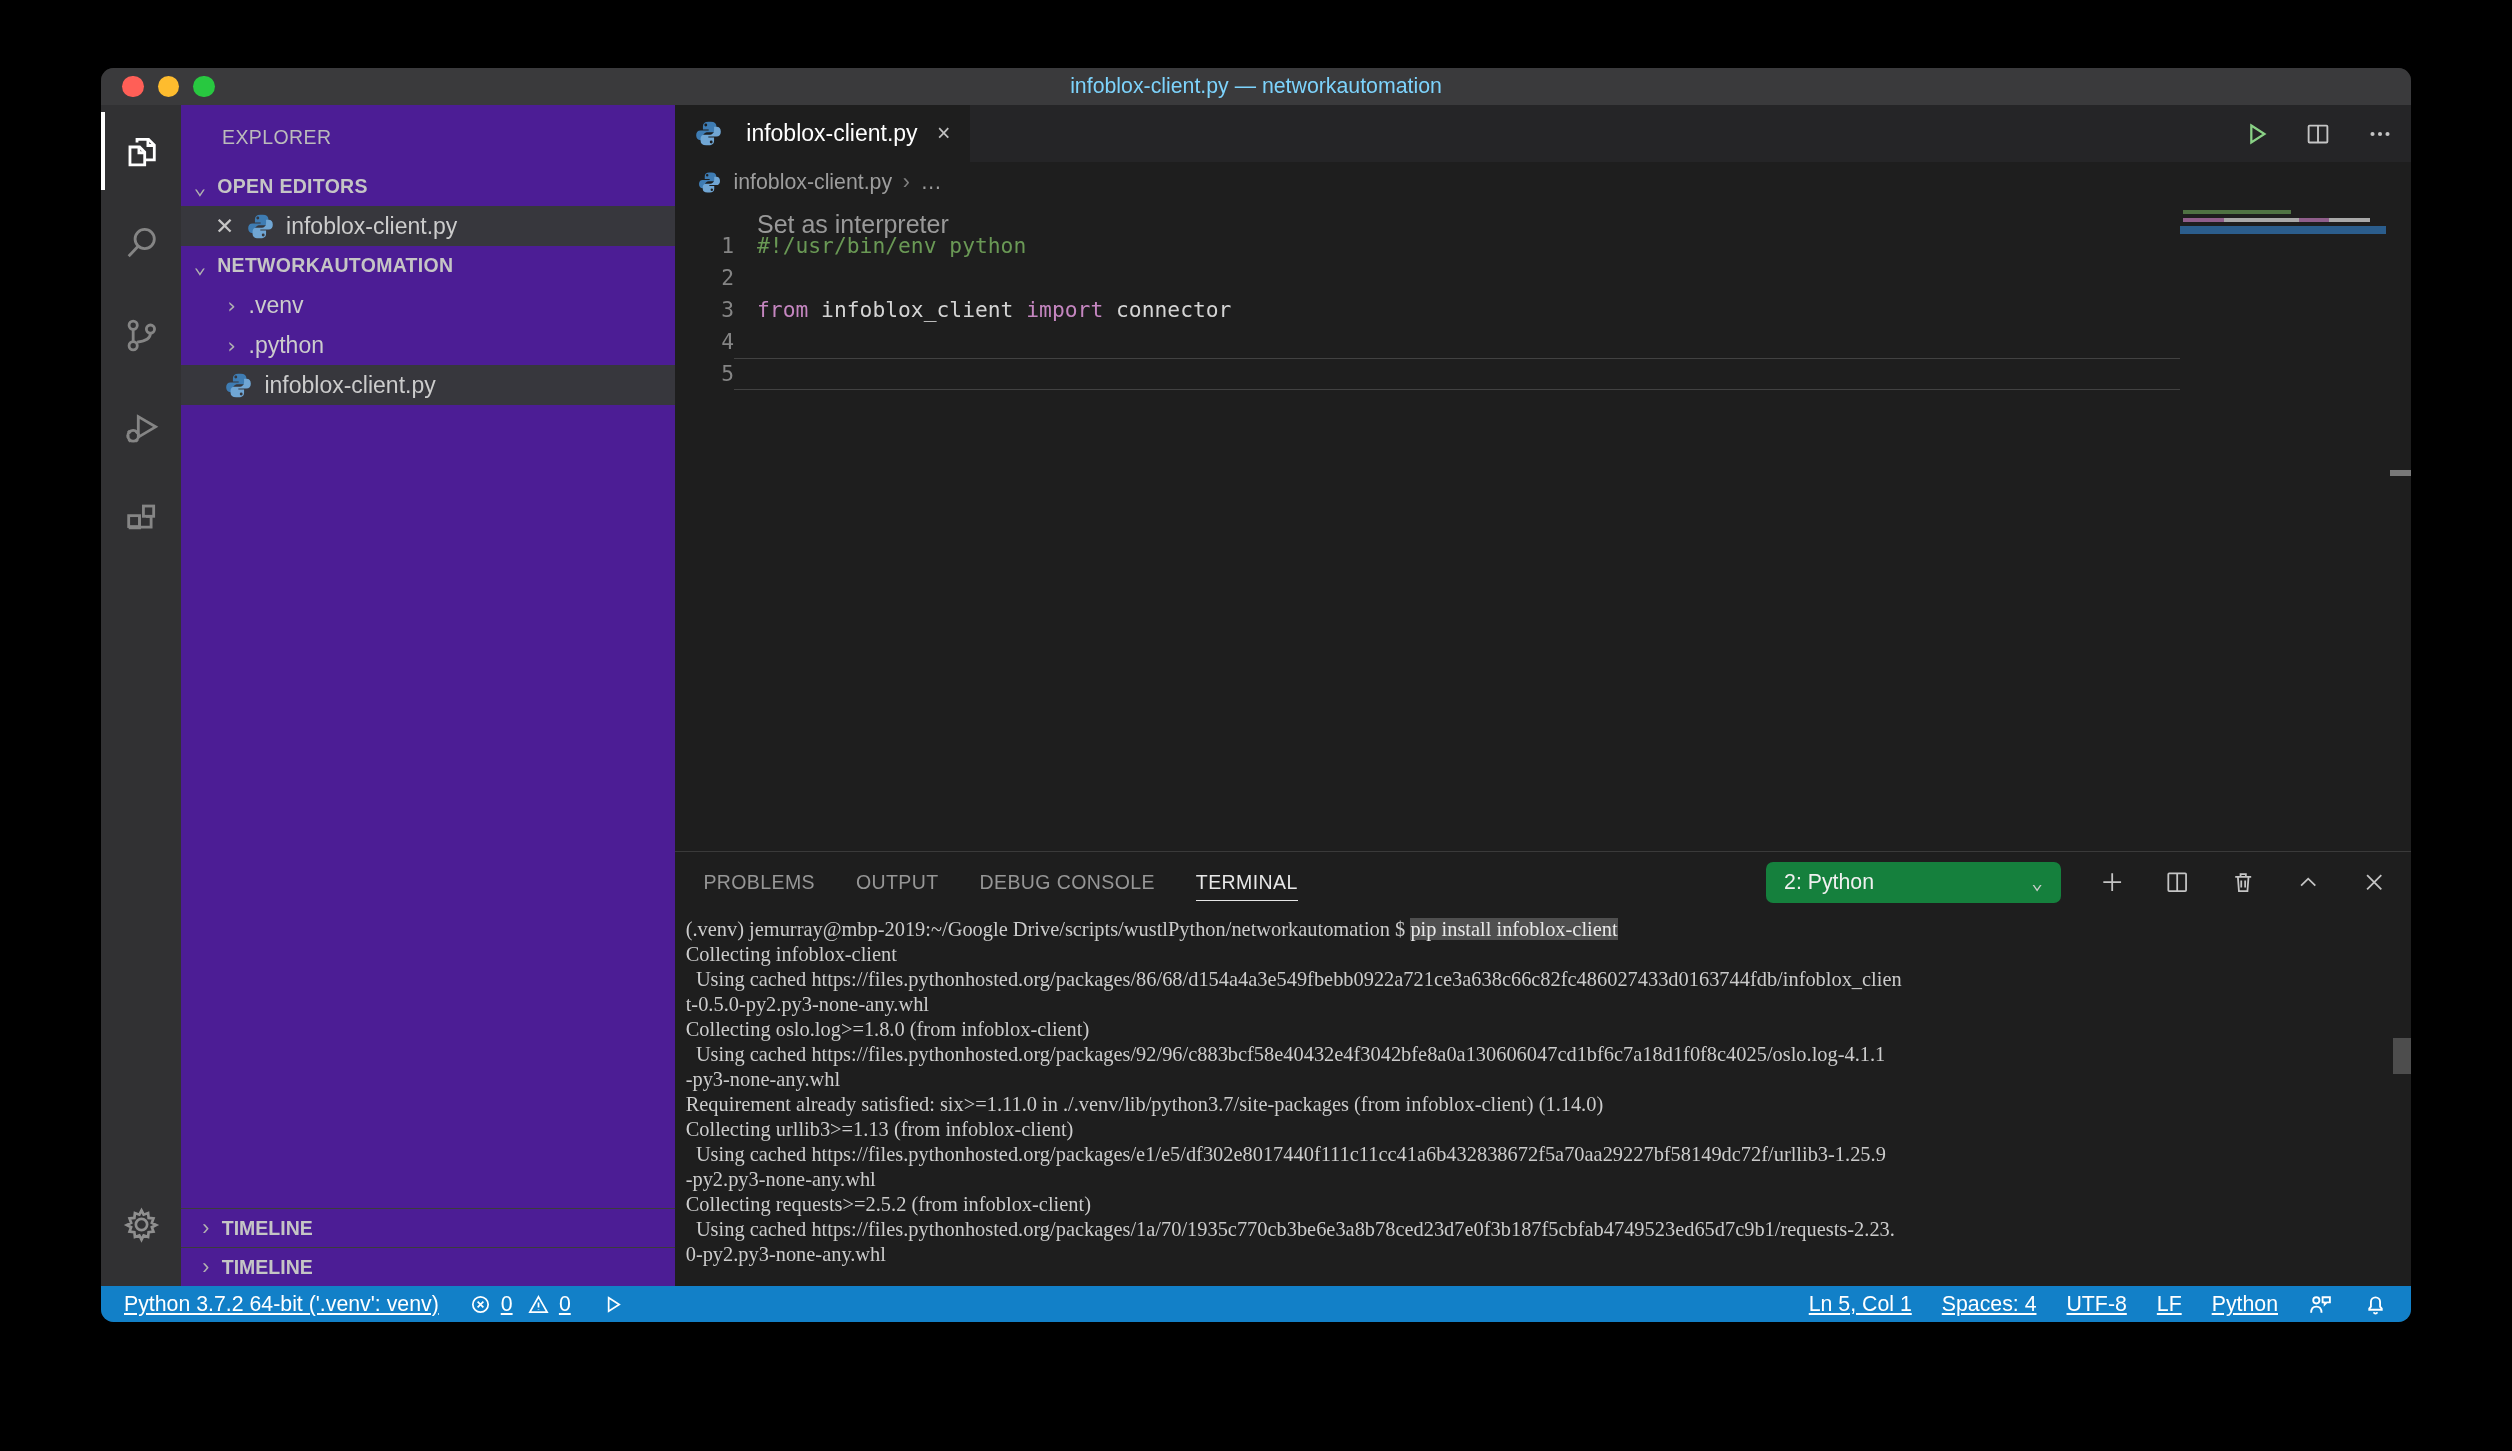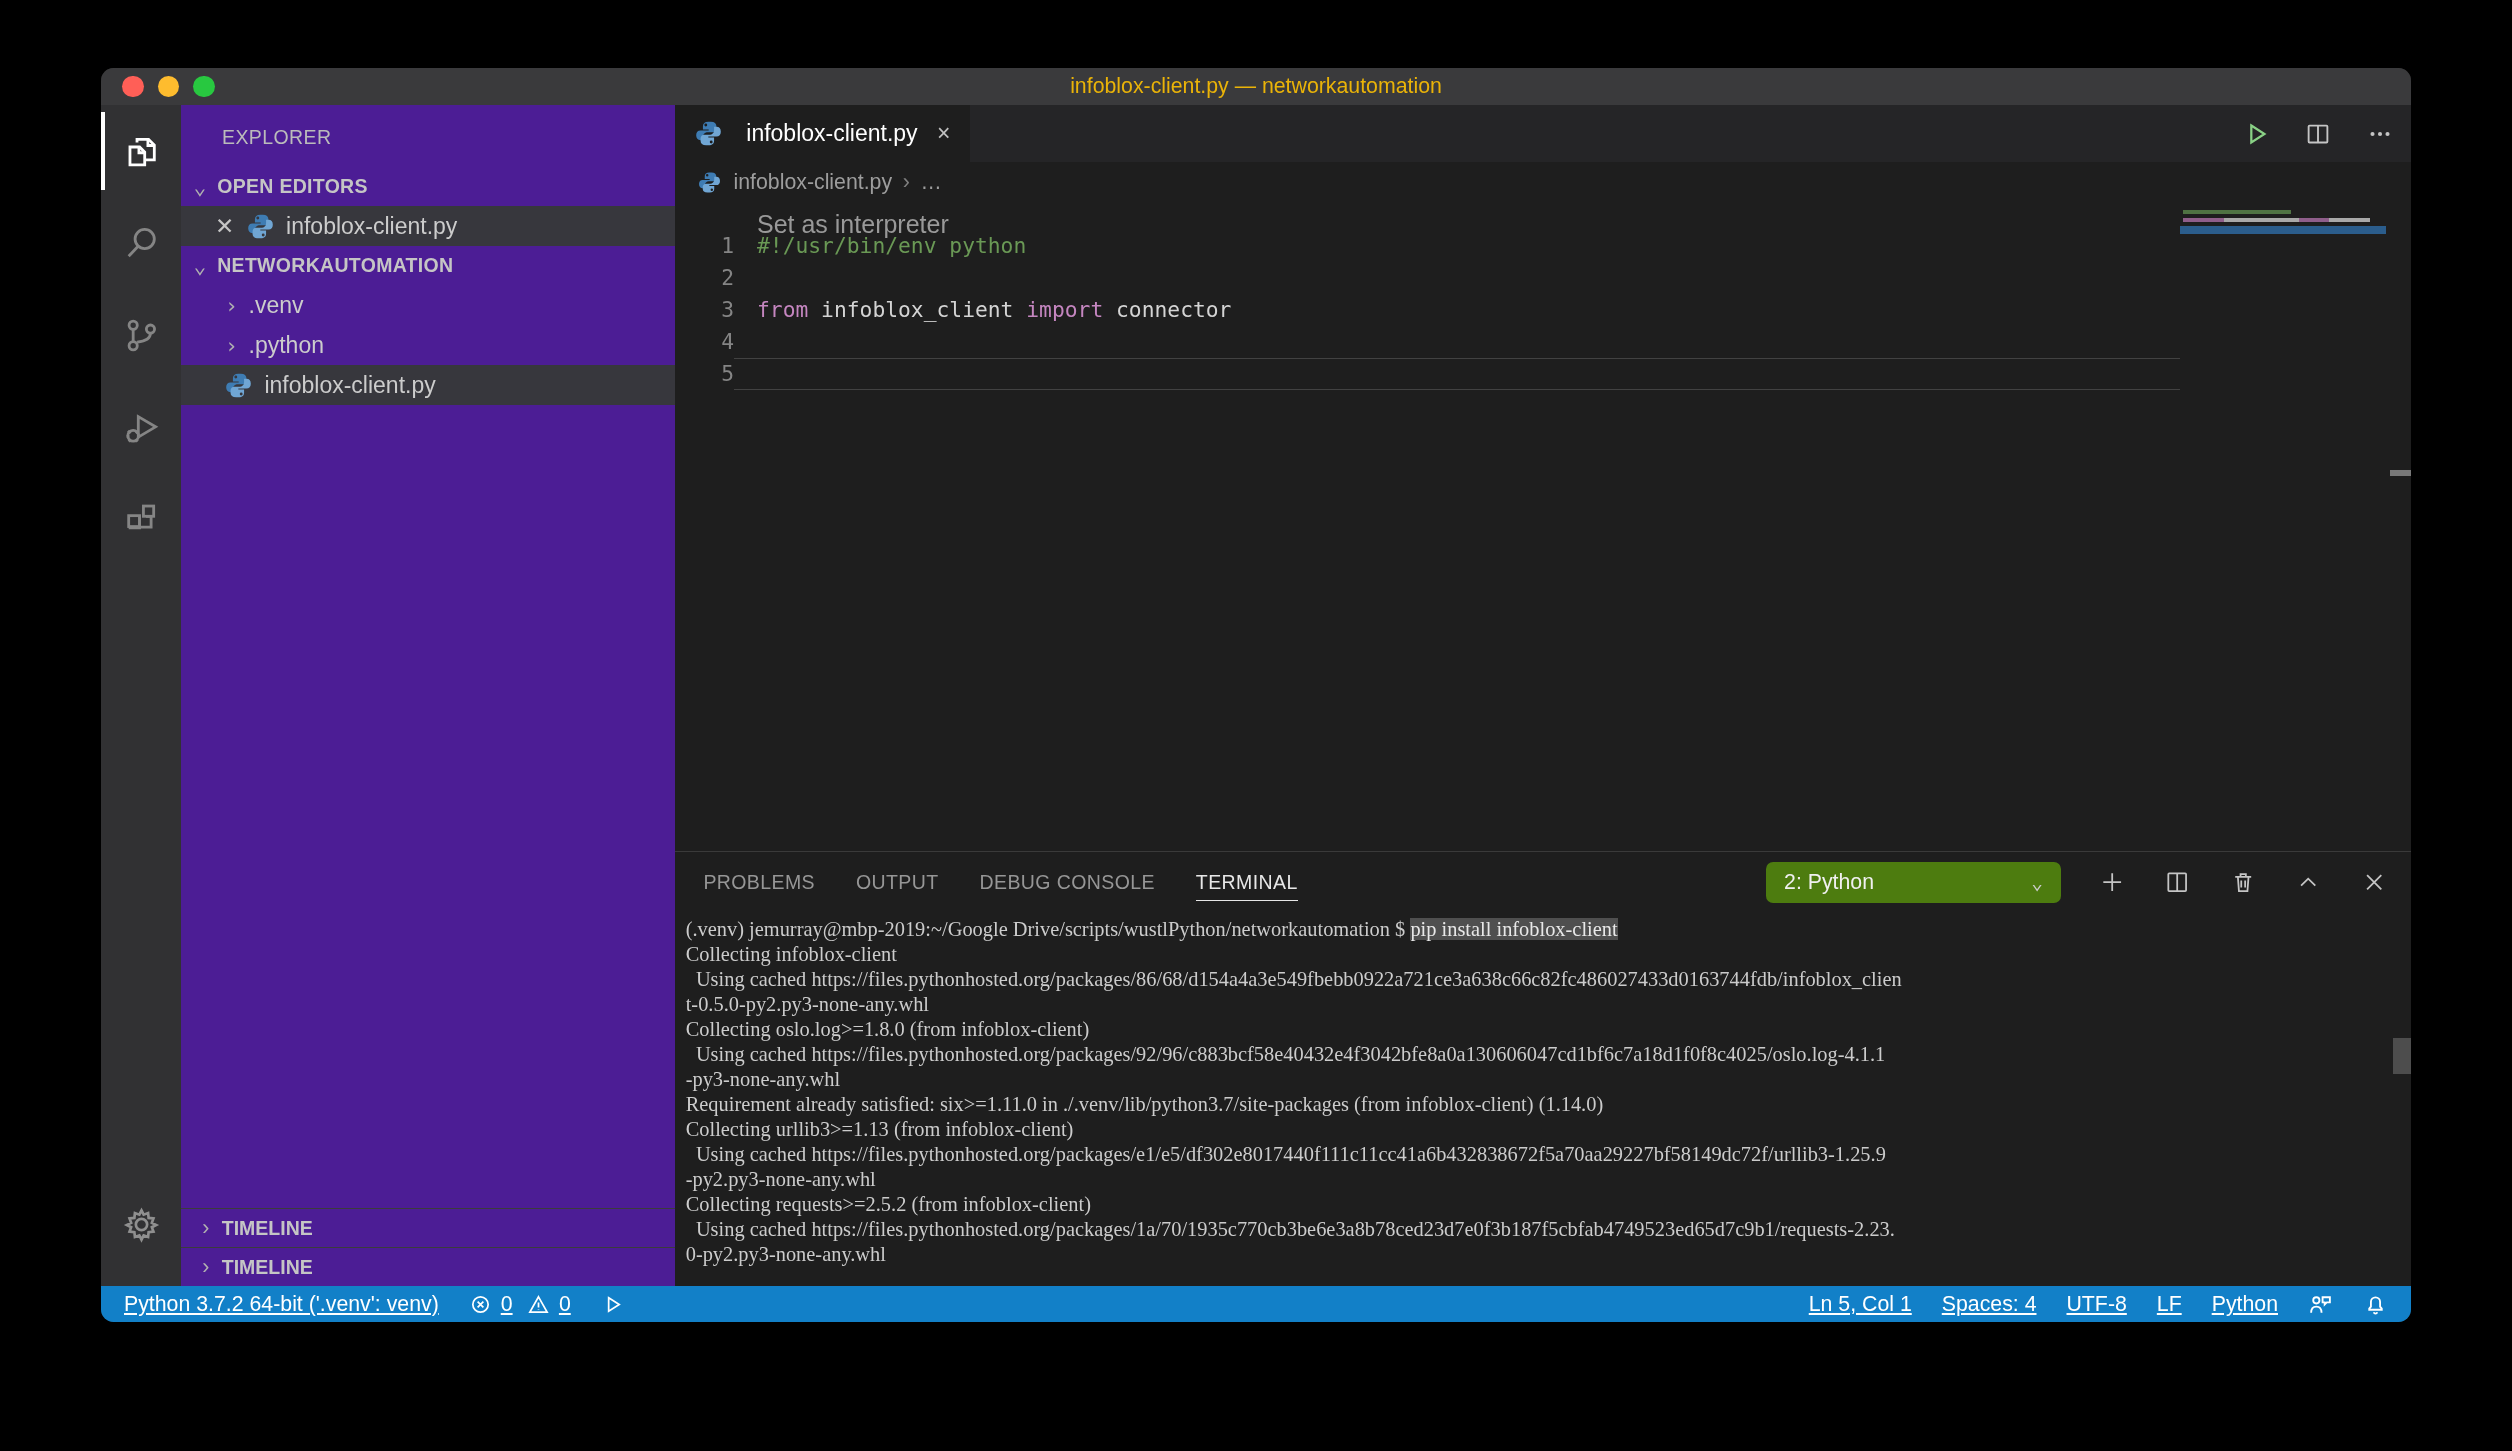--- a/index.html
+++ b/index.html
@@ -6,21 +6,21 @@
   html,body { width:2512px; height:1452px; background:#000; font-family:"Liberation Sans", sans-serif; overflow:hidden; }
   .window { position:absolute; left:101px; top:68px; width:2310px; height:1254px; background:#1e1e1e; border-radius:12.4px; overflow:hidden; display:flex; flex-direction:column; box-shadow:0 27px 71px rgba(0,0,0,.6); }
 
   
   .titlebar { height:37px; background:#3a3a3c; display:flex; align-items:center; position:relative; flex:0 0 auto; }
   .traffic { display:flex; gap:14.2px; margin-left:21.3px; }
   .light { width:21.3px; height:21.3px; border-radius:50%; }
   .light.red { background:#ff5f57; }
   .light.yellow { background:#febc2e; }
   .light.green { background:#28c840; }
-  .title-text { position:absolute; left:0; right:0; text-align:center; color:#eab308; font-size:21.3px; }
+  .title-text { position:absolute; left:0; right:0; text-align:center; color:#7dd3fc; font-size:21.3px; }
 
   .main-row { flex:1 1 auto; display:flex; min-height:0; }
 
   
   .activitybar { width:80px; background:#313133; display:flex; flex-direction:column; align-items:center; flex:0 0 auto; position:relative; }
   .act-item { width:80px; height:92px; display:flex; align-items:center; justify-content:center; position:relative; }
   .act-item.active::before { content:""; position:absolute; left:0; top:7.1px; bottom:7.1px; width:3.6px; background:#ffffff; }
   .act-item svg { stroke:#858585; fill:none; stroke-width:2.2; }
   .act-item.active svg { stroke:#ffffff; }
   .act-gear { margin-top:auto; margin-bottom:16px; }
@@ -68,21 +68,21 @@
   .mm-slider { position:absolute; left:0; top:23px; width:206px; height:8px; background:#2b5d8c; }
   .overview-mark { position:absolute; right:0; top:267px; width:21.3px; height:6.2px; background:#787878; }
 
   
   .panel { flex:1 1 auto; border-top:0.9px solid #3a3a3a; display:flex; flex-direction:column; min-height:0; }
   .panel-header { height:60px; display:flex; align-items:center; padding-left:28.4px; flex:0 0 auto; position:relative; }
   .panel-tab { font-size:19.5px; letter-spacing:0.4px; color:#969696; margin-right:41px; height:60px; display:flex; align-items:center; position:relative; }
   .panel-tab.active { color:#e7e7e7; }
   .panel-tab.active::after { content:""; position:absolute; left:0; right:0; bottom:10.7px; height:1.8px; background:#e7e7e7; }
   .panel-controls { position:absolute; right:23px; top:0; height:60px; display:flex; align-items:center; gap:37px; }
-  .term-select { width:295px; height:41px; background:#4d7c0f; border-radius:7.1px; display:flex; align-items:center; padding:0 18px; color:#f0f0f0; font-size:21.3px; }
+  .term-select { width:295px; height:41px; background:#15803d; border-radius:7.1px; display:flex; align-items:center; padding:0 18px; color:#f0f0f0; font-size:21.3px; }
   .term-select .dd-chev { margin-left:auto; color:#cccccc; font-size:19.5px; font-family:"DejaVu Sans Mono", monospace; }
   .panel-controls svg { display:block; stroke:#c5c5c5; fill:none; stroke-width:2; }
 
   .terminal { flex:1 1 auto; position:relative; padding:5.3px 0 0 10.7px; font-family:Liberation Serif, serif; font-size:20.4px; color:#cccccc; line-height:25px; overflow:hidden; }
   .t-line { white-space:pre; }
   .t-sel { background:#4f4f4f; color:#e8e8e8; }
   .term-scroll-thumb { position:absolute; right:0; top:126px; width:18px; height:36px; background:#4d4d4d; }
 
   
   .statusbar { height:36px; background:#1280c8; display:flex; align-items:center; color:#ffffff; font-size:21.3px; flex:0 0 auto; padding:0 23px;text-decoration:underline; }

